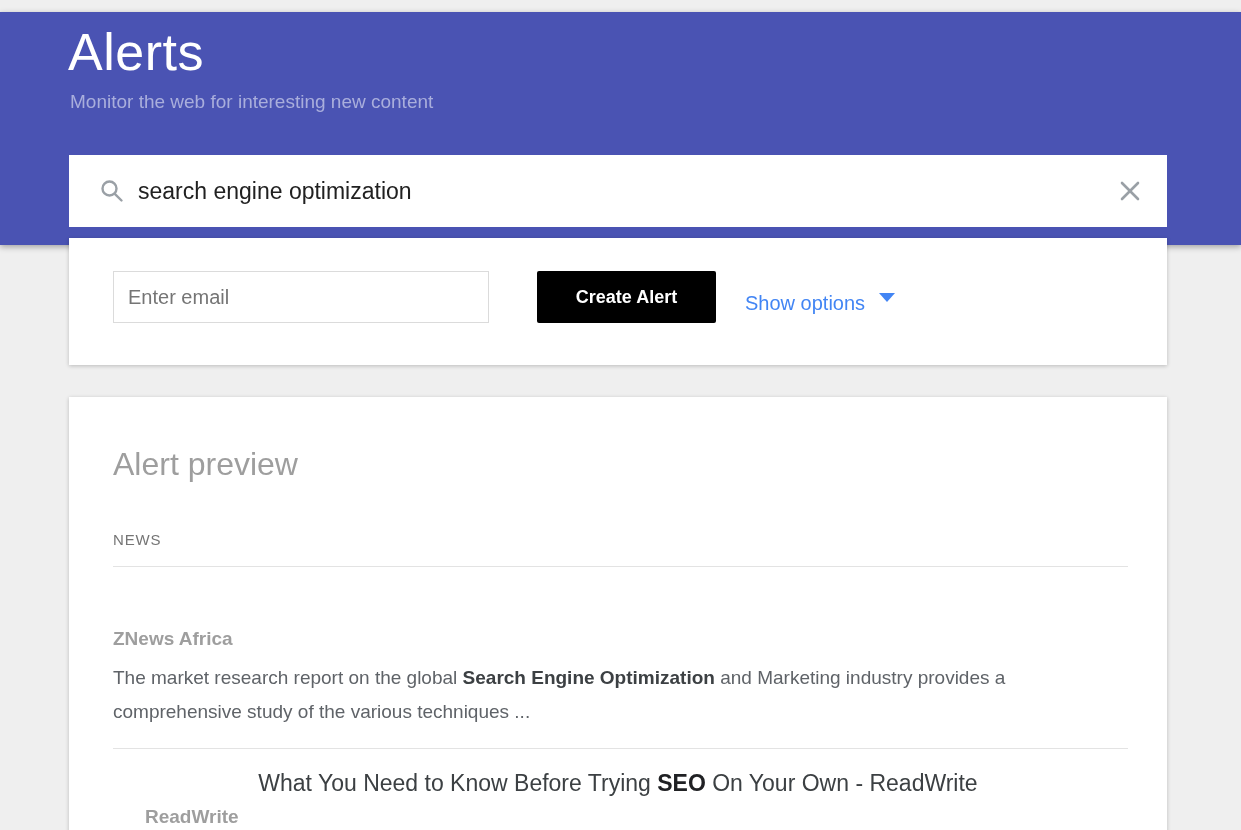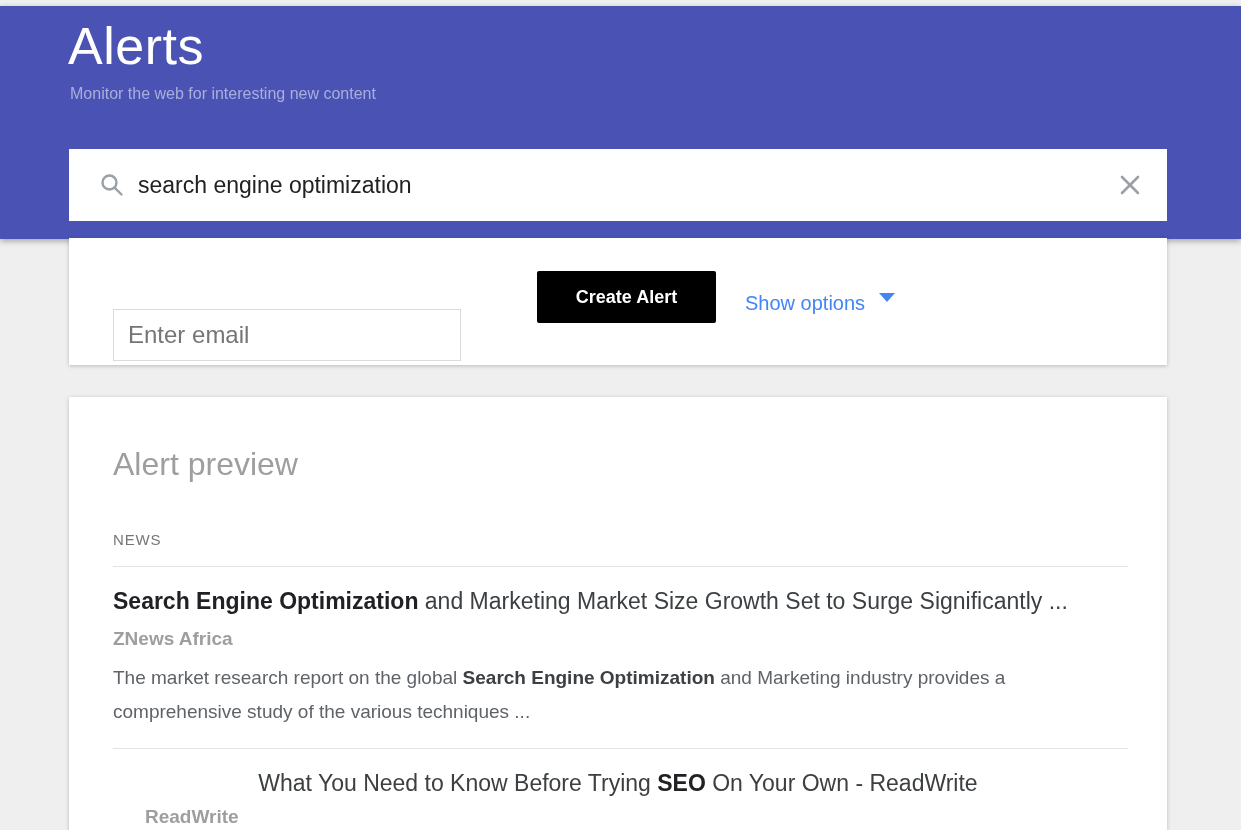--- a/index.html
+++ b/index.html
@@ -6,31 +6,31 @@
   html, body { width: 1241px; height: 830px; }
   body {
     font-family: "Liberation Sans", "DejaVu Sans", sans-serif;
     background: #EFEFEF;
     overflow: hidden;
   }
   .page { position: relative; width: 1241px; height: 830px; }
 
   
   .header {
-    position: absolute; left: 0; top: 6px; width: 1241px; height: 233px;
+    position: absolute; left: 0; top: 12px; width: 1241px; height: 233px;
     background: #4A53B3;
     box-shadow: 0 2px 6px rgba(0,0,0,0.32);
   }
   .page-title {
     position: absolute; left: 68px; top: 10px;
     font-size: 52px; font-weight: 400; color: #FFFFFF; letter-spacing: 0.5px;
   }
   .page-subtitle {
     position: absolute; left: 70px; top: 79px;
-    font-size: 16px; font-weight: 400; color: #A9AEDC;
+    font-size: 19px; font-weight: 400; color: #A9AEDC;
   }
   .searchbar {
     position: absolute; left: 69px; top: 143px; width: 1098px; height: 72px;
     background: #FFFFFF;
     display: flex; align-items: center;
   }
   .search-icon { margin-left: 30px; flex: 0 0 auto; }
   .search-input {
     flex: 1 1 auto; height: 60px; margin-left: 13px; border: none; outline: none;
     font-family: "Liberation Sans", "DejaVu Sans", sans-serif;
@@ -45,24 +45,24 @@
   
   .card {
     position: absolute; left: 69px; width: 1098px; background: #FFFFFF;
     box-shadow: 0 1px 4px rgba(0,0,0,0.22);
   }
   .card-form { top: 238px; height: 127px; }
   .card-preview { top: 397px; height: 470px; }
 
   
   .email-input {
-    position: absolute; left: 44px; top: 33px; width: 348px; height: 52px;
+    position: absolute; left: 44px; top: 33px; width: 376px; height: 52px;
     border: 1px solid #DBDBDB; outline: none; background: #FFFFFF;
     font-family: "Liberation Sans", "DejaVu Sans", sans-serif;
-    font-size: 24px; color: #212121; padding: 0 14px; margin-top: 38px;
+    font-size: 20px; color: #212121; padding: 0 14px;
   }
   .email-input::placeholder { color: #757575; opacity: 1; }
   .create-alert-btn {
     position: absolute; left: 468px; top: 33px; width: 179px; height: 52px;
     background: #000000; border: none; border-radius: 2px;
     font-family: "Liberation Sans", "DejaVu Sans", sans-serif;
     font-size: 18px; font-weight: 700; color: #FFFFFF; cursor: pointer;
   }
   .show-options {
     position: absolute; left: 676px; top: 33px; height: 52px;
@@ -140,21 +140,20 @@
       <span class="show-options-label">Show options</span>
       <span class="caret-down"></span>
     </div>
   </div>
 
   <div class="card card-preview">
     <div class="preview-title">Alert preview</div>
     <div class="news-label">NEWS</div>
     <div class="divider divider-1"></div>
 
-    <div class="news-title news-title-1"><span class="seg-bold">Search Engine Optimization</span><span> and Marketing Market Size Growth Set to Surge Significantly ...</span></div>
     <div class="news-source news-source-1">ZNews Africa</div>
     <div class="news-snippet"><span>The market research report on the global </span><span class="seg-bold">Search Engine Optimization</span><span> and Marketing industry provides a comprehensive study of the various techniques ...</span></div>
 
     <div class="divider divider-2"></div>
 
     <div class="news-title news-title-2"><span>What You Need to Know Before Trying </span><span class="seg-bold">SEO</span><span> On Your Own - ReadWrite</span></div>
     <div class="news-source news-source-2">ReadWrite</div>
   </div>
 
 </div>

